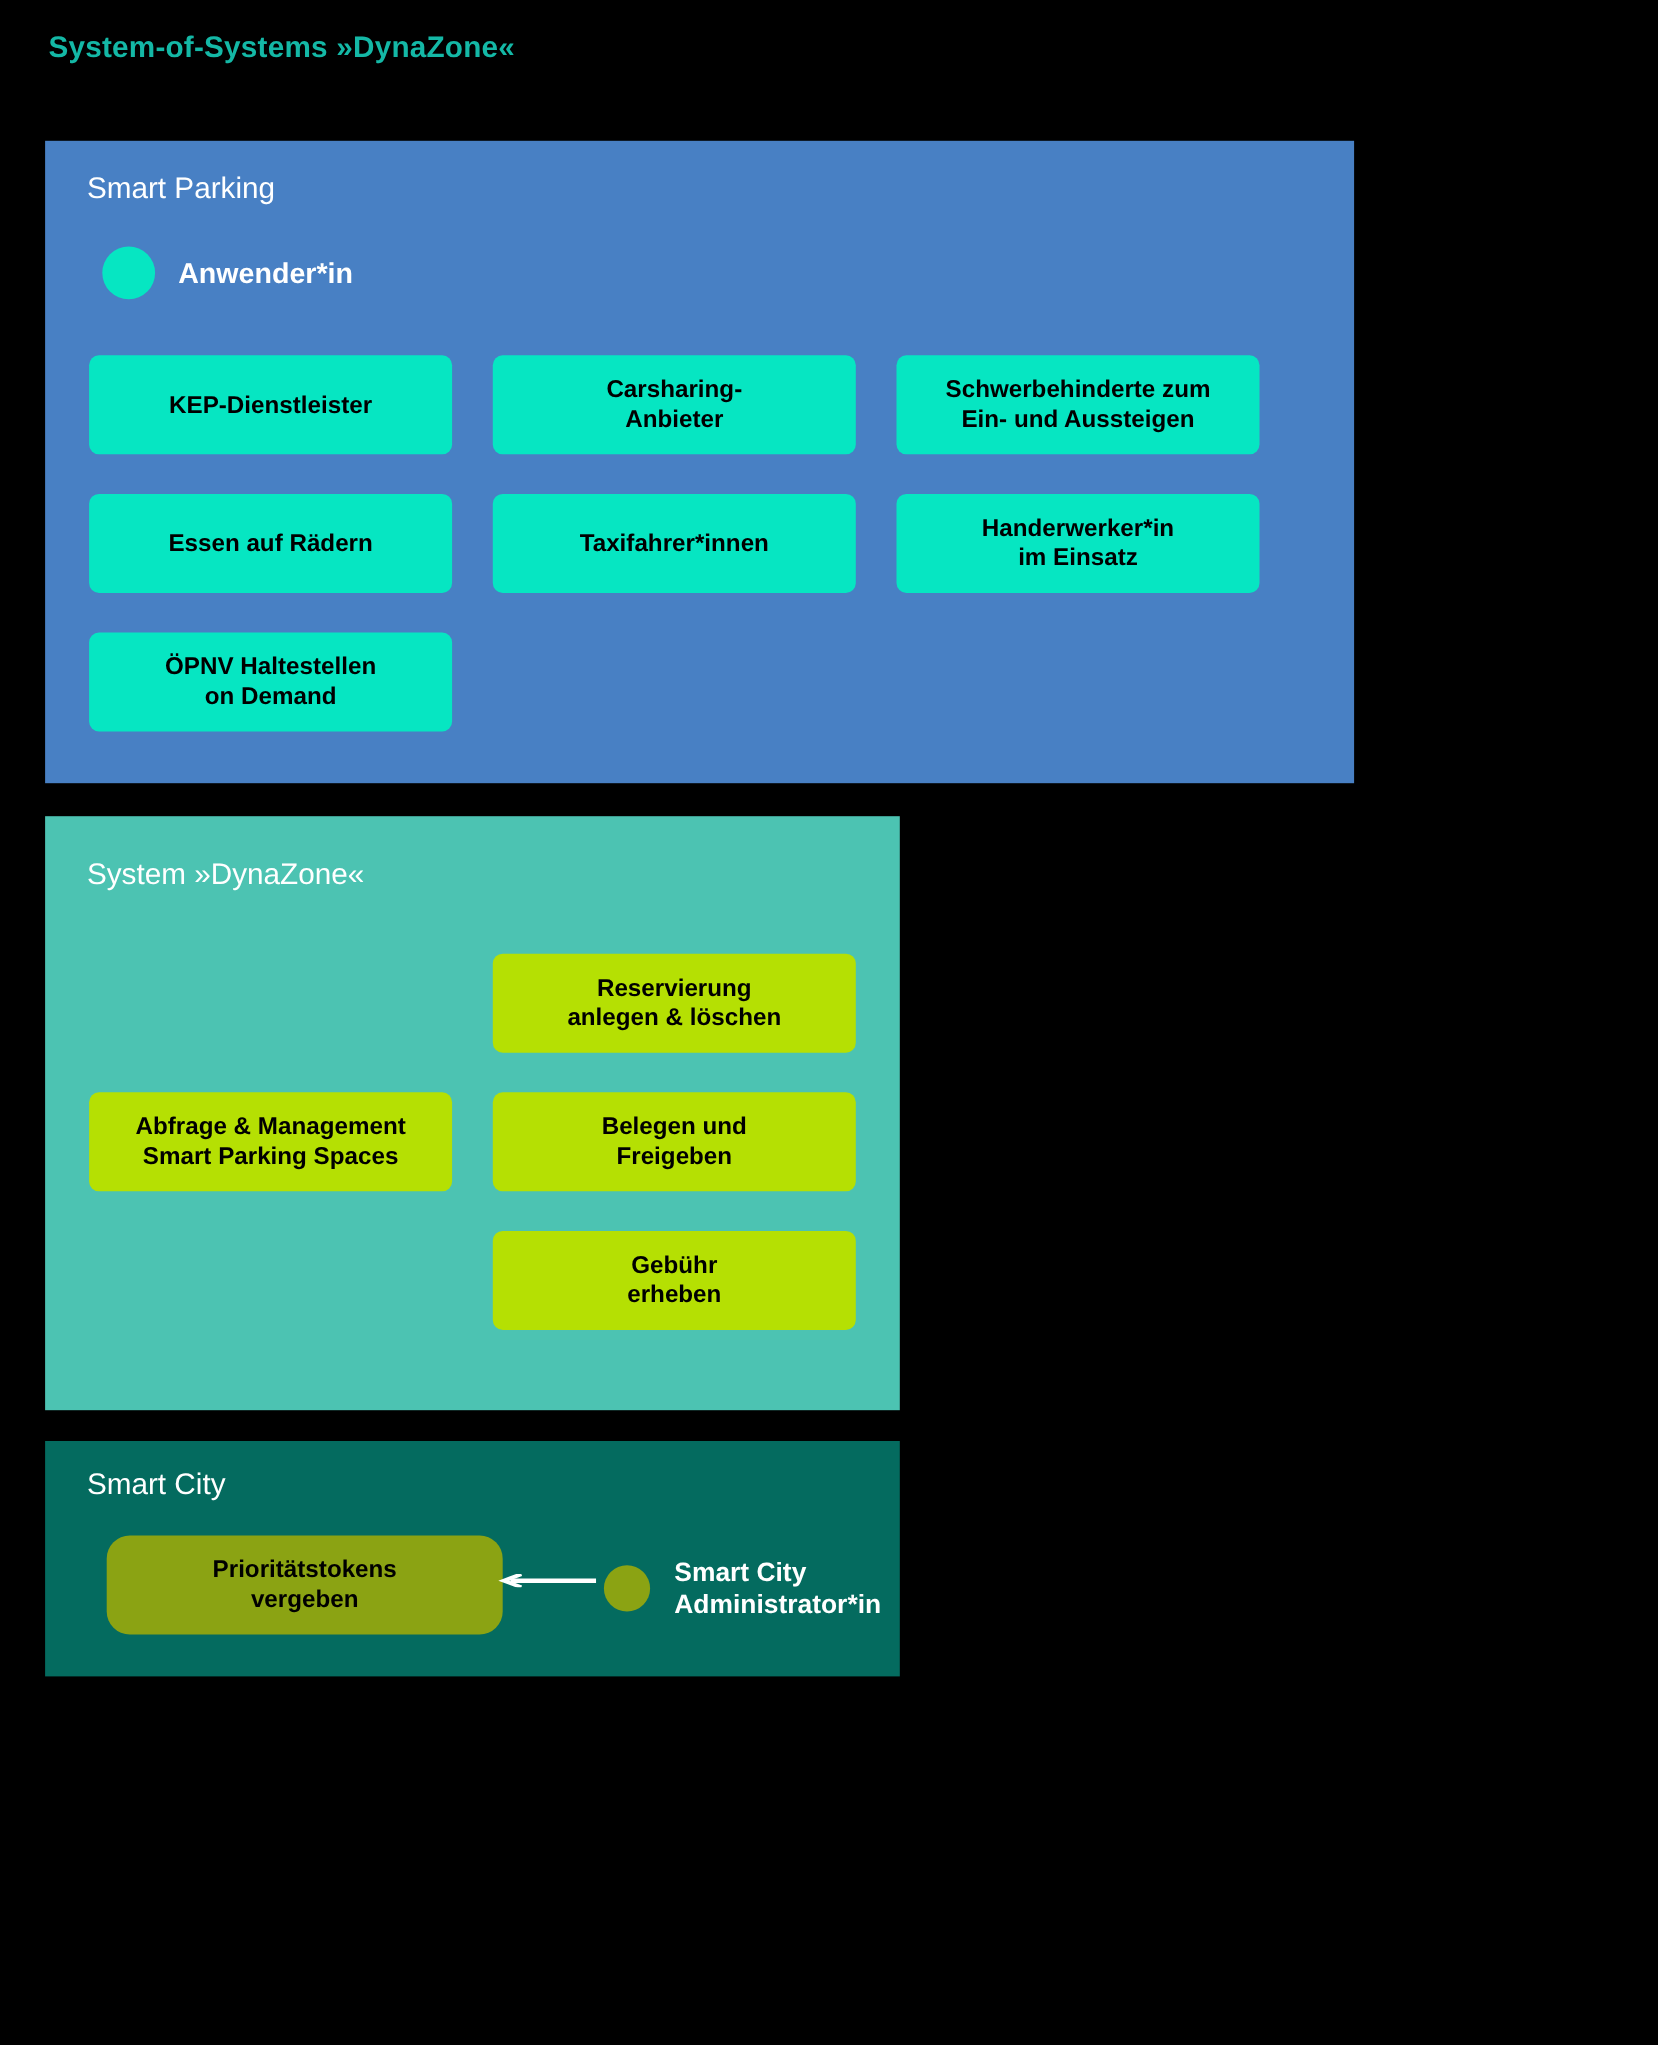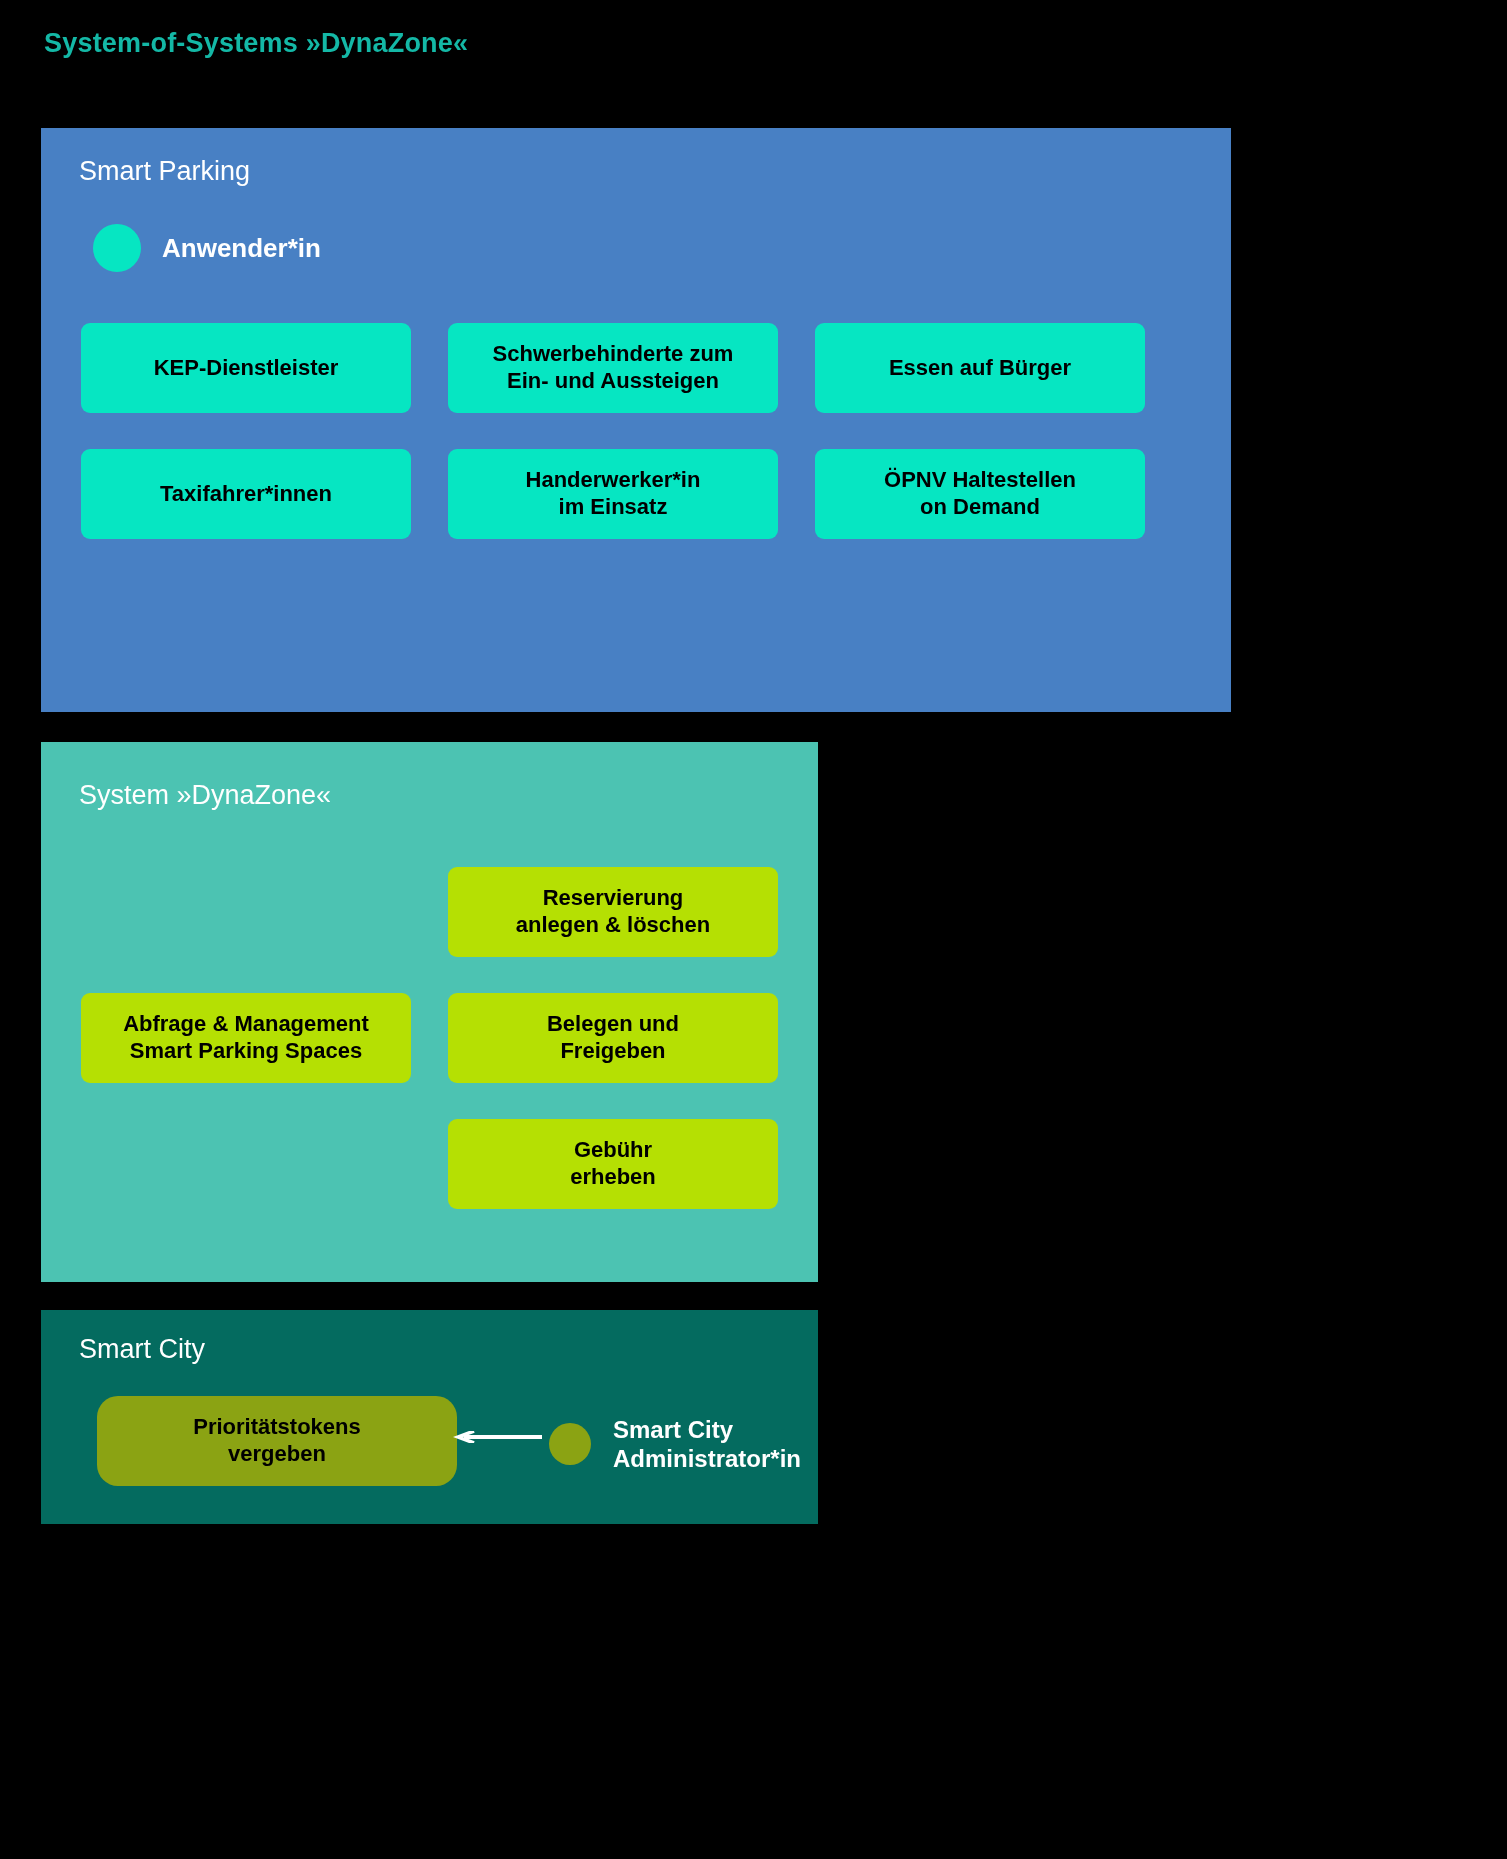--- a/index.html
+++ b/index.html
@@ -190,22 +190,23 @@
 <div class="panel" id="smart-parking-panel">
   <div class="panel-label">Smart Parking</div>
 
   <div class="actor-row">
     <div class="actor-dot"></div>
     <div class="actor-name">Anwender*in</div>
   </div>
 
   <div class="box-grid" id="smart-parking-grid">
     <div class="uc-box cyan">KEP-Dienstleister</div>
+    <div class="uc-box cyan">Carsharing-<br>Anbieter</div>
     <div class="uc-box cyan">Schwerbehinderte zum<br>Ein- und Aussteigen</div>
-    <div class="uc-box cyan">Essen auf Bürger</div>
+    <div class="uc-box cyan">Essen auf Rädern</div>
     <div class="uc-box cyan">Taxifahrer*innen</div>
     <div class="uc-box cyan">Handerwerker*in<br>im Einsatz</div>
     <div class="uc-box cyan">ÖPNV Haltestellen<br>on Demand</div>
   </div>
 </div>
 
 <div class="panel" id="dynazone-panel">
   <div class="panel-label">System »DynaZone«</div>
 
   <div id="dynazone-grid">

